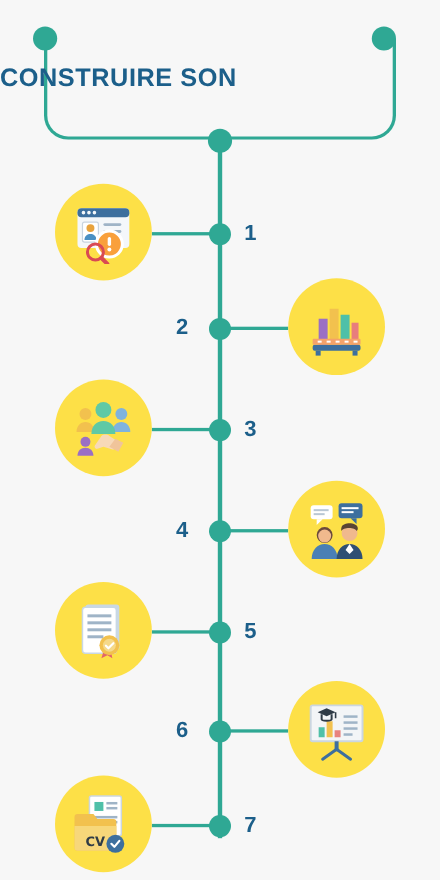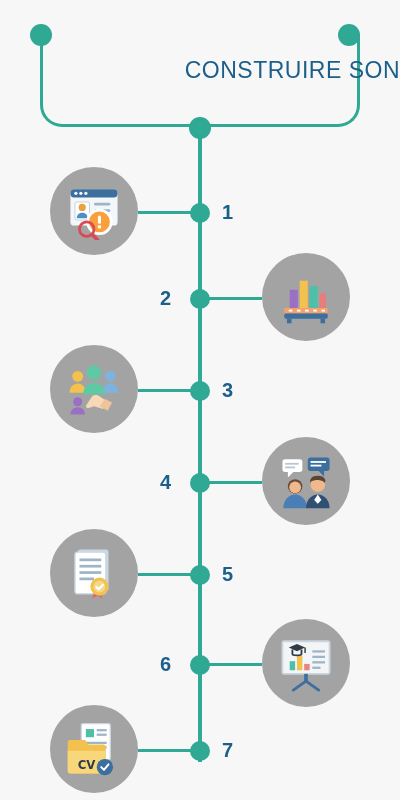--- a/index.html
+++ b/index.html
@@ -41,24 +41,24 @@
     background: #2fa894;
   }
   .cap-left  { left: 30px;  top: 24px; }
   .cap-right { left: 338px; top: 24px; }
 
   .title {
     position: absolute;
     left: 0;
     top: 55px;
     width: 400px;
-    text-align: right;
+    text-align: left;
     color: #1c5f8a;
     font-size: 23px;
-    font-weight: normal;
+    font-weight: bold;
     letter-spacing: 0.5px;
     line-height: 30px;
   }
 
   
   .spine {
     position: absolute;
     left: 198px;
     top: 126px;
     width: 4px;
@@ -93,21 +93,21 @@
     font-size: 20px;
     font-weight: bold;
   }
 
   
   .circle {
     position: absolute;
     width: 88px;
     height: 88px;
     border-radius: 50%;
-    background: #a3a3a3;
+    background: #fde047;
     display: flex;
     align-items: center;
     justify-content: center;
   }
   .circle svg { display: block; }
 </style>
 </head>
 <body>
 
 <div id="stage">

